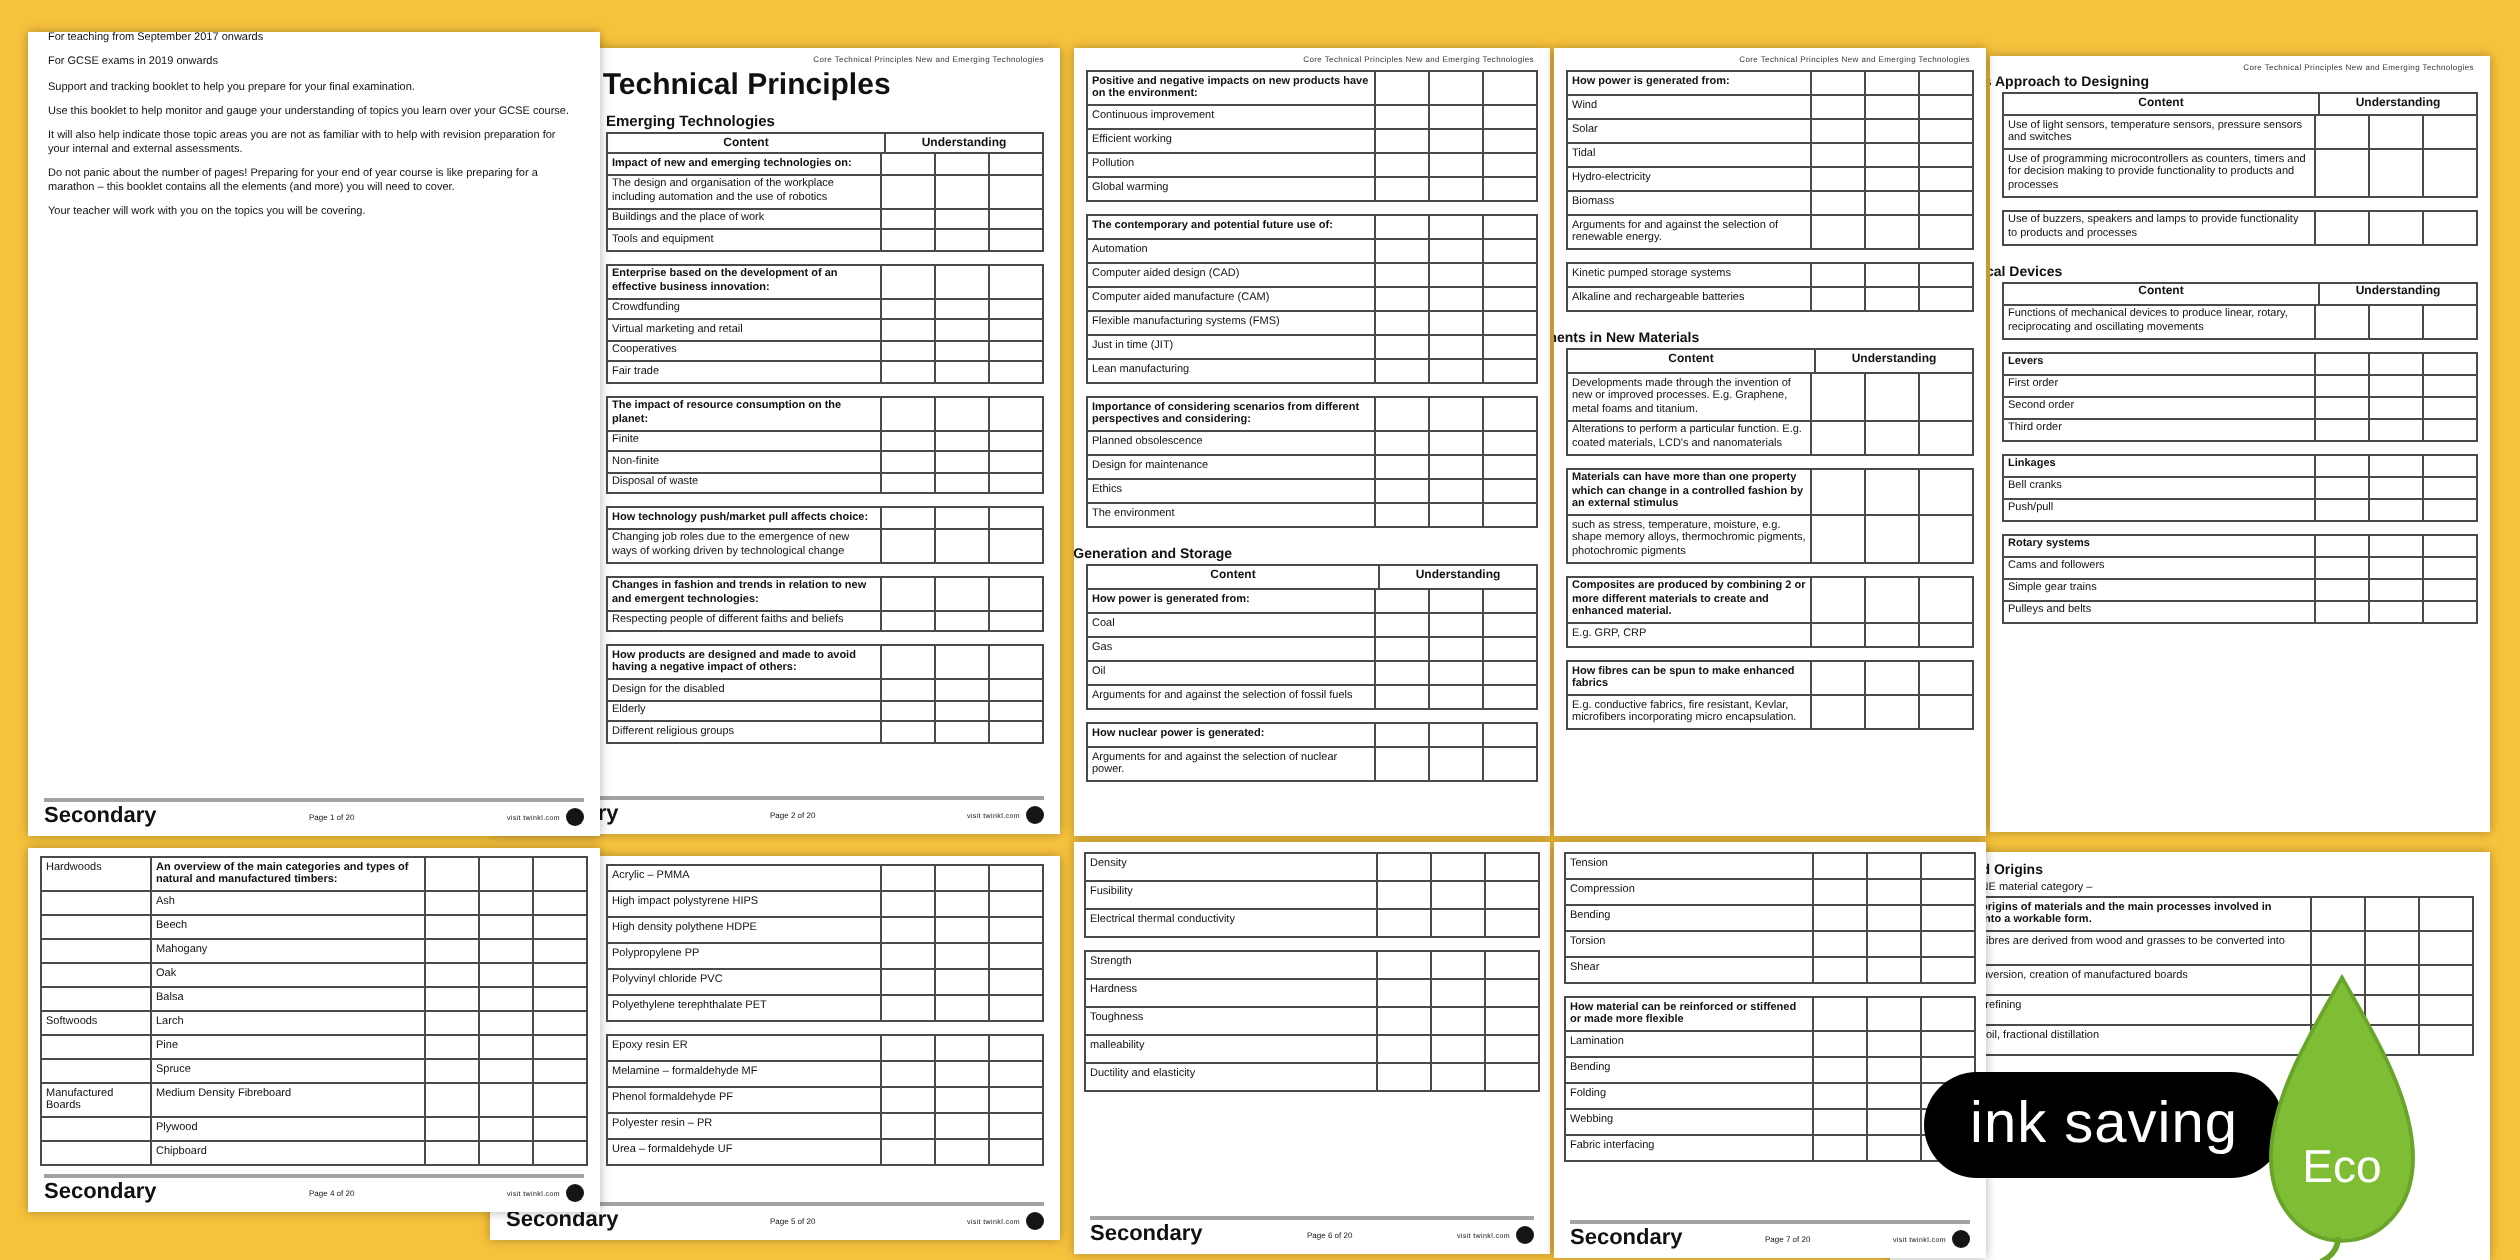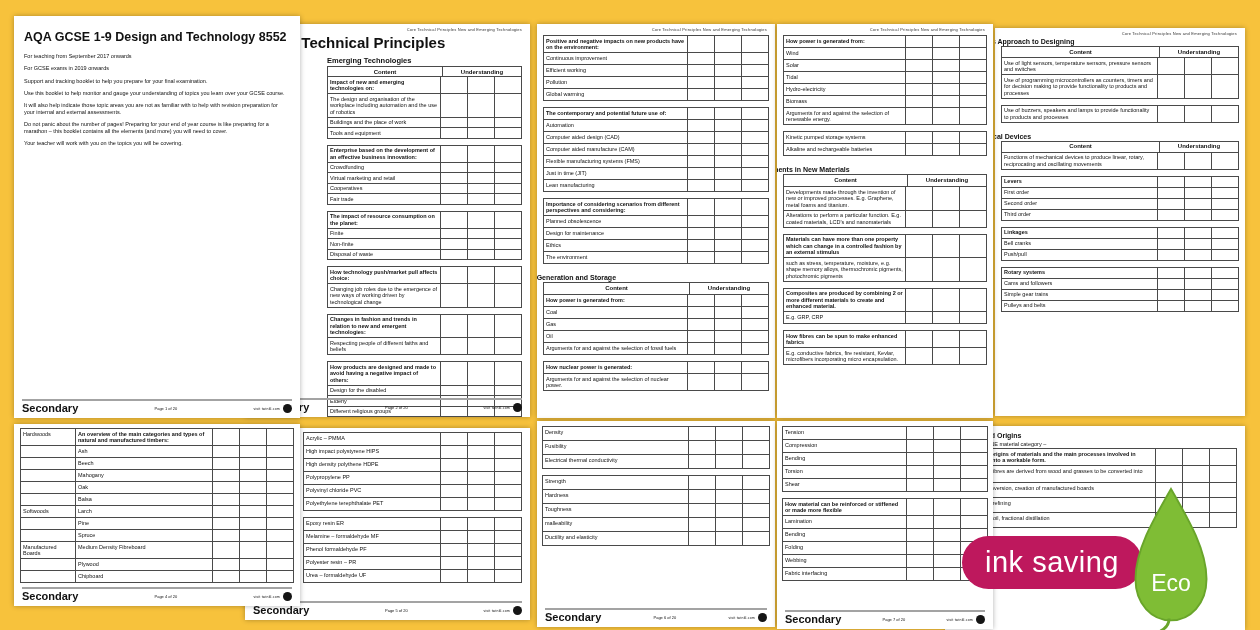--- a/index.html
+++ b/index.html
@@ -33,51 +33,50 @@
   .pfoot .pnum{font-size:4px;margin:0 auto;}
   .pfoot .site{font-size:3.5px;margin-right:3px;letter-spacing:.2px;}
   .logo{width:9px;height:9px;border-radius:50%;background:#151515;flex:none;}
   
   .intro-title{font-weight:700;font-size:12.5px;margin:14px 10px 9px;}
   .ip{font-size:5.5px;line-height:6.8px;margin:0 12px 5.5px 10px;}
   
   .big-title{font-weight:700;font-size:15px;margin:10px 8px 5px 18px;white-space:nowrap;}
   .b-sub{font-weight:700;font-size:7.5px;margin:0 0 2px;}
   
-  .ink-badge{position:absolute;left:962px;top:536px;width:180px;height:53px;background:#be185d;
+  .ink-badge{position:absolute;left:962px;top:536px;width:180px;height:53px;background:#000000;
              border-radius:27px;display:flex;align-items:center;justify-content:center;z-index:10;}
   .ink-badge span{color:#fff;font-size:29px;letter-spacing:.5px;}
   .eco-leaf{position:absolute;left:1125px;top:486px;width:92px;height:144px;z-index:11;}
   .eco-leaf svg{position:absolute;left:0;top:0;}
   .eco-label{position:absolute;left:0;top:84px;width:100%;text-align:center;color:#fff;font-size:23px;}
 </style>
 </head>
 <body>
 
 <div class="page page-a" style="left:14px;top:16px;width:286px;height:402px;z-index:6;">
-  <div class="intro-title">AQA GCSE 1-9 Design and Technology 8552</div>
   <p class="ip">For teaching from September 2017 onwards</p>
   <p class="ip">For GCSE exams in 2019 onwards</p>
   <p class="ip">Support and tracking booklet to help you prepare for your final examination.</p>
   <p class="ip">Use this booklet to help monitor and gauge your understanding of topics you learn over your GCSE course.</p>
   <p class="ip">It will also help indicate those topic areas you are not as familiar with to help with revision preparation for your internal and external assessments.</p>
   <p class="ip">Do not panic about the number of pages! Preparing for your end of year course is like preparing for a marathon – this booklet contains all the elements (and more) you will need to cover.</p>
   <p class="ip">Your teacher will work with you on the topics you will be covering.</p>
   <div class="pfoot">
     <span class="level">Secondary</span>
     <span class="pnum">Page 1 of 20</span>
     <span class="site">visit twinkl.com</span>
     <span class="logo"></span>
   </div>
 </div>
 
 <div class="page page-b" style="left:245px;top:24px;width:285px;height:393px;z-index:5;">
   <div class="runhead">Core Technical Principles New and Emerging Technologies</div>
   <div class="big-title">Core Technical Principles</div>
-  <div style="margin:0 8px 0 58px;padding-left:24px;">
+  <div style="margin:0 8px 0 58px;">
     <div class="b-sub">Emerging Technologies</div>
     <div class="tbl">
         <div class="trow cols">
           <div class="chead">Content</div>
           <div class="uhead">Understanding</div>
         </div>
         <div class="trow sec">
           <div class="txt">Impact of new and emerging technologies on:</div>
           <div class="box"></div>
           <div class="box"></div>

